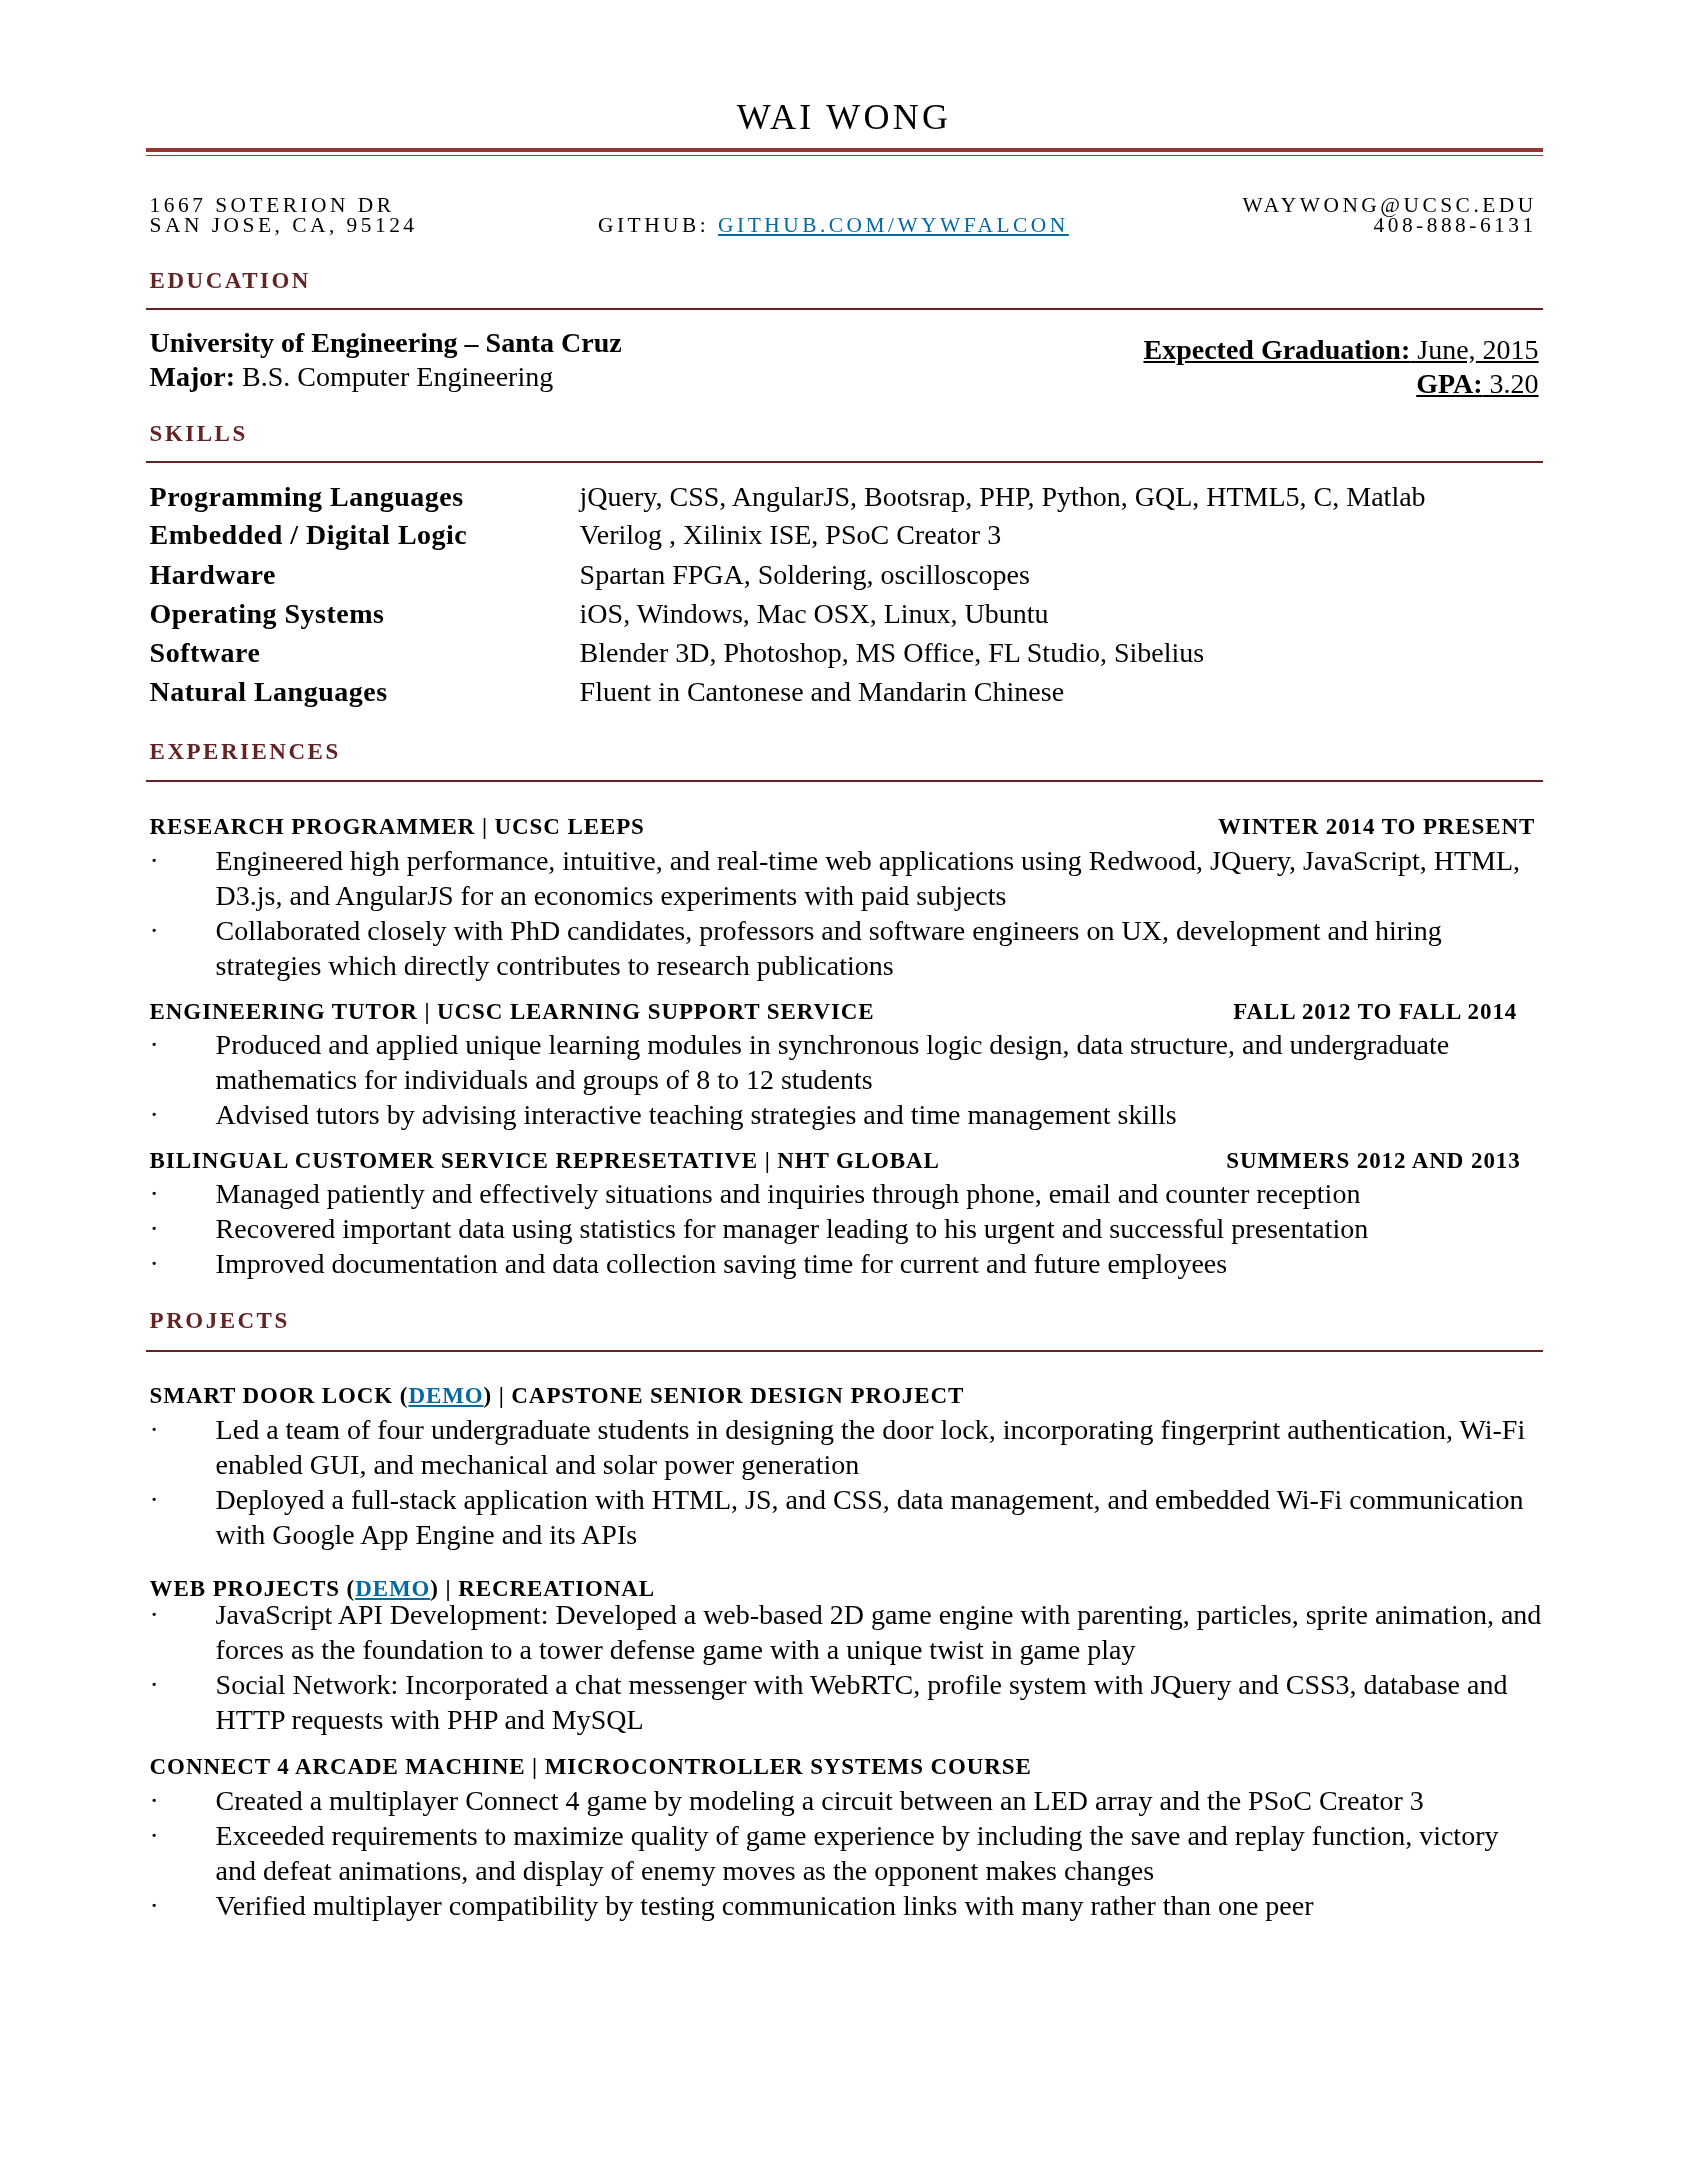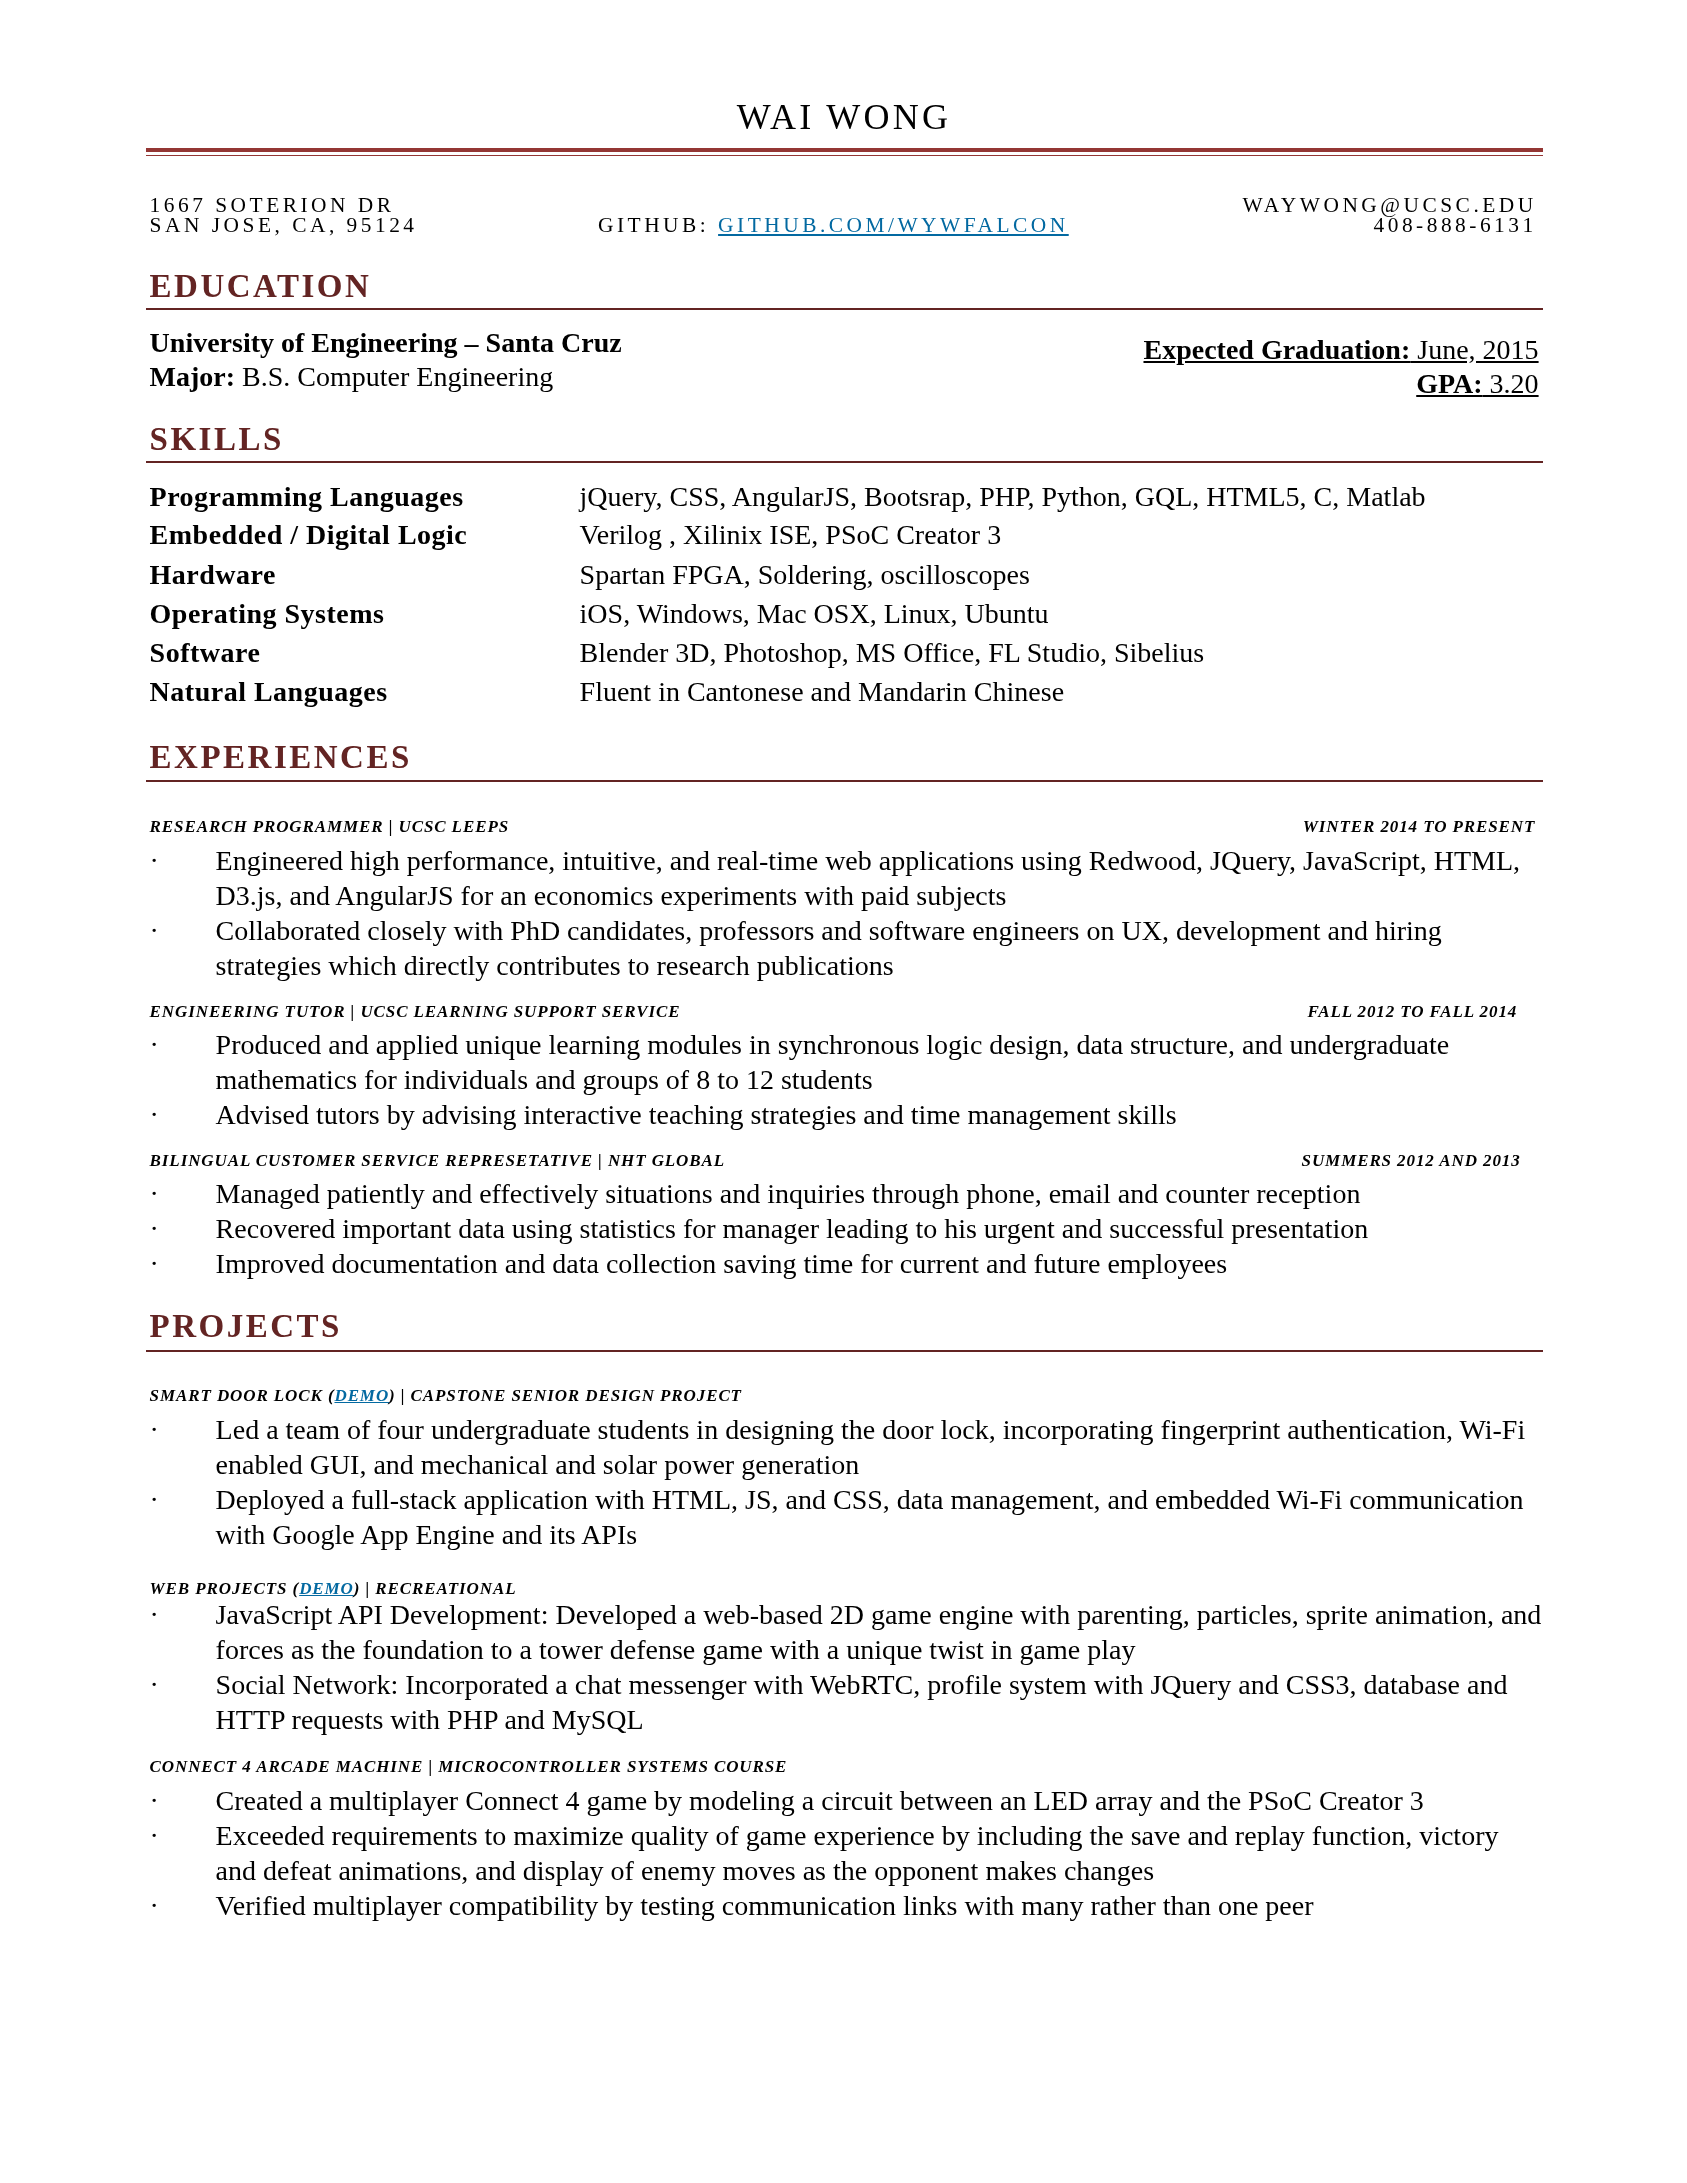--- a/index.html
+++ b/index.html
@@ -13,34 +13,34 @@
   .rule-double .thick { position: absolute; top: 0; left: 0; right: 0; height: 4.1px; background: #943634; }
   .rule-double .thin  { position: absolute; top: 6.6px; left: 0; right: 0; height: 1.6px; background: #943634; }
 
   .contact { position: absolute; left: 0; width: 1392px; font-size: 21.4px; letter-spacing: 3.5px; }
   .contact .line { position: absolute; left: 0; width: 100%; height: 28px; }
   .contact .left { position: absolute; left: 1.6px; }
   .contact .center { position: absolute; left: 450px; }
   .contact .right { position: absolute; right: 3.3px; text-align: center; }
   a.link { color: #0369a1; text-decoration: underline; }
 
-  .section-title { position: absolute; left: 1.6px; font-size: 33px; font-weight: bold;
+  .section-title { position: absolute; left: 1.6px; font-size: 23px; font-weight: bold;
                    color: #632423; letter-spacing: 2.5px; }
   .section-rule { position: absolute; left: -2.5px; width: 1397px; height: 1.6px; background: #632423; }
 
   .row { position: absolute; left: 1.6px; width: 1389px; font-size: 28px; line-height: 35px; white-space: nowrap; }
   .row .r { position: absolute; right: 0; top: 7px; text-decoration: underline; }
   b { font-weight: bold; }
 
   .skill-row { position: absolute; left: 1.6px; width: 1389px; font-size: 28px; line-height: 35px; white-space: nowrap; }
   .skill-row .k { position: absolute; left: 0; font-weight: bold; letter-spacing: 0.5px; }
   .skill-row .v { position: absolute; left: 430px; }
 
-  .job-head { position: absolute; left: 1.6px; width: 1389px; font-size: 17px; line-height: 33px;
-              font-weight: bold; letter-spacing: 0.9px; white-space: nowrap; font-style: italic; }
+  .job-head { position: absolute; left: 1.6px; width: 1389px; font-size: 23px; line-height: 33px;
+              font-weight: bold; letter-spacing: 0.9px; white-space: nowrap; }
   .job-head .r { position: absolute; top: 0; }
 
   .bullets { position: absolute; left: 1.6px; width: 1392px; margin: 0; padding: 0; list-style: none; }
   .bullets li { position: relative; padding-left: 66px; font-size: 28px; line-height: 35px; }
   .bullets li .dot { position: absolute; left: 0; top: 0; width: 16.5px; }
 </style>
 </head>
 <body>
 
 <div class="page">

